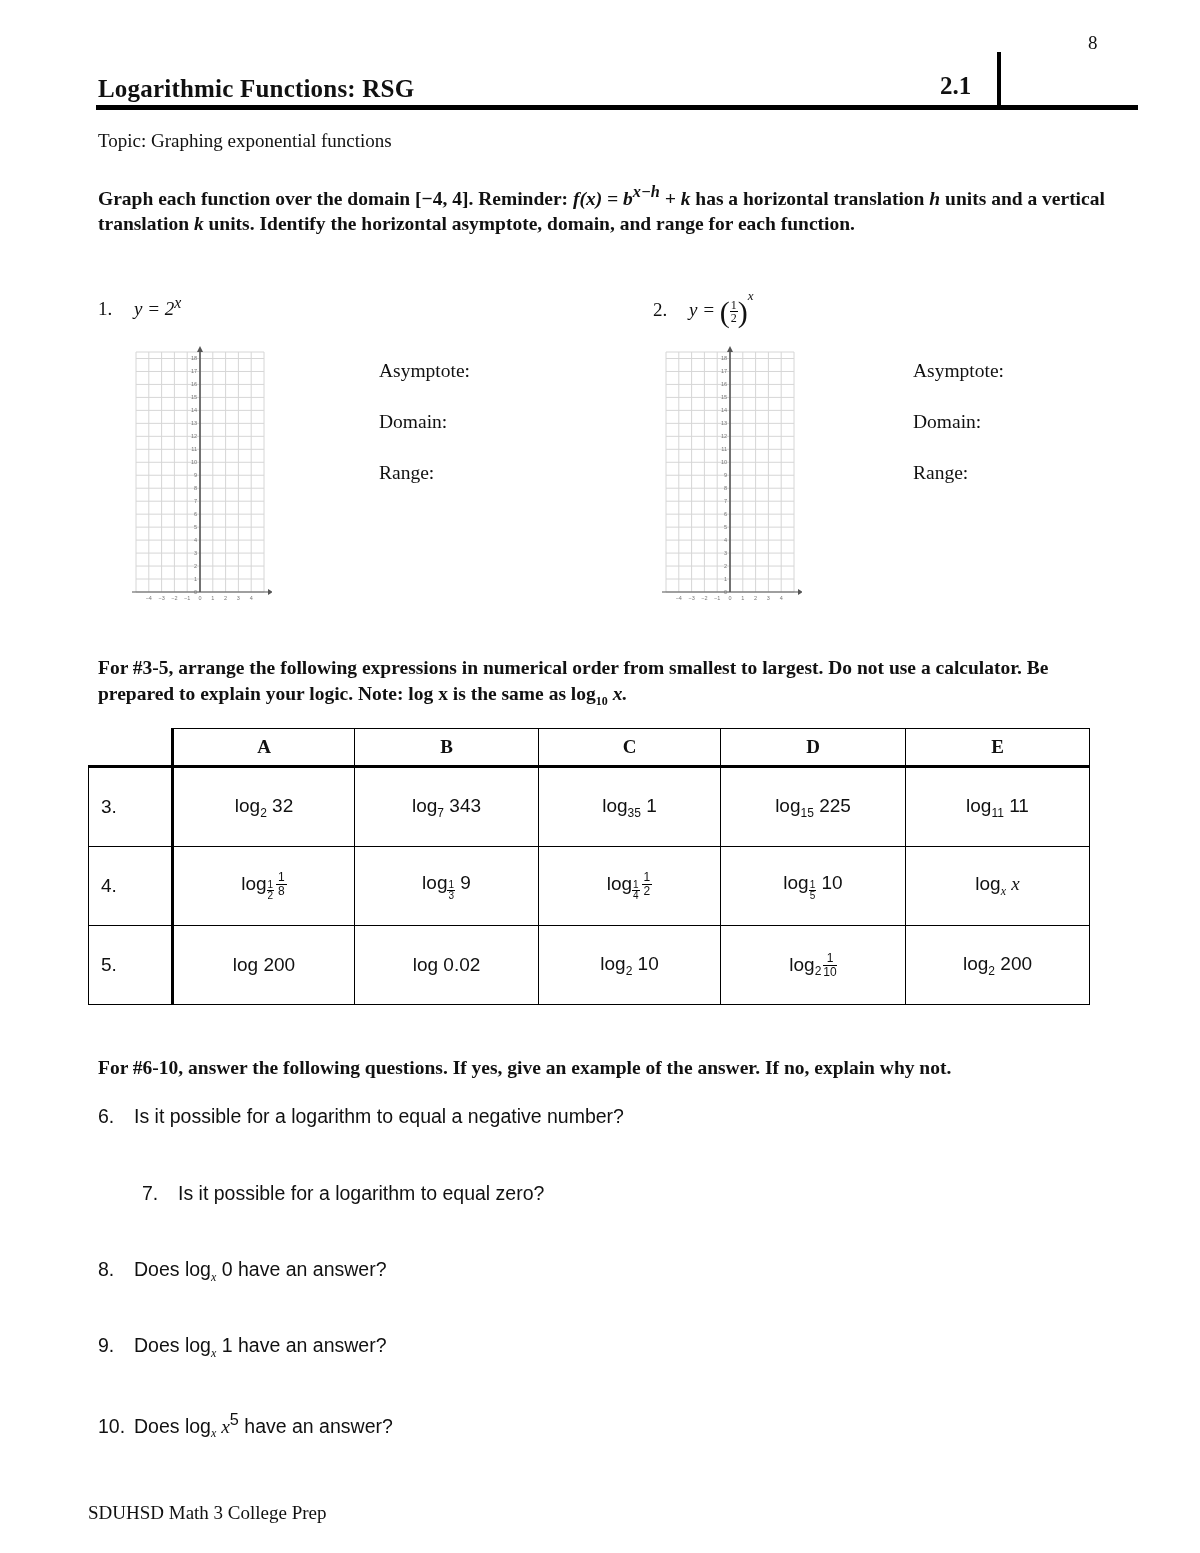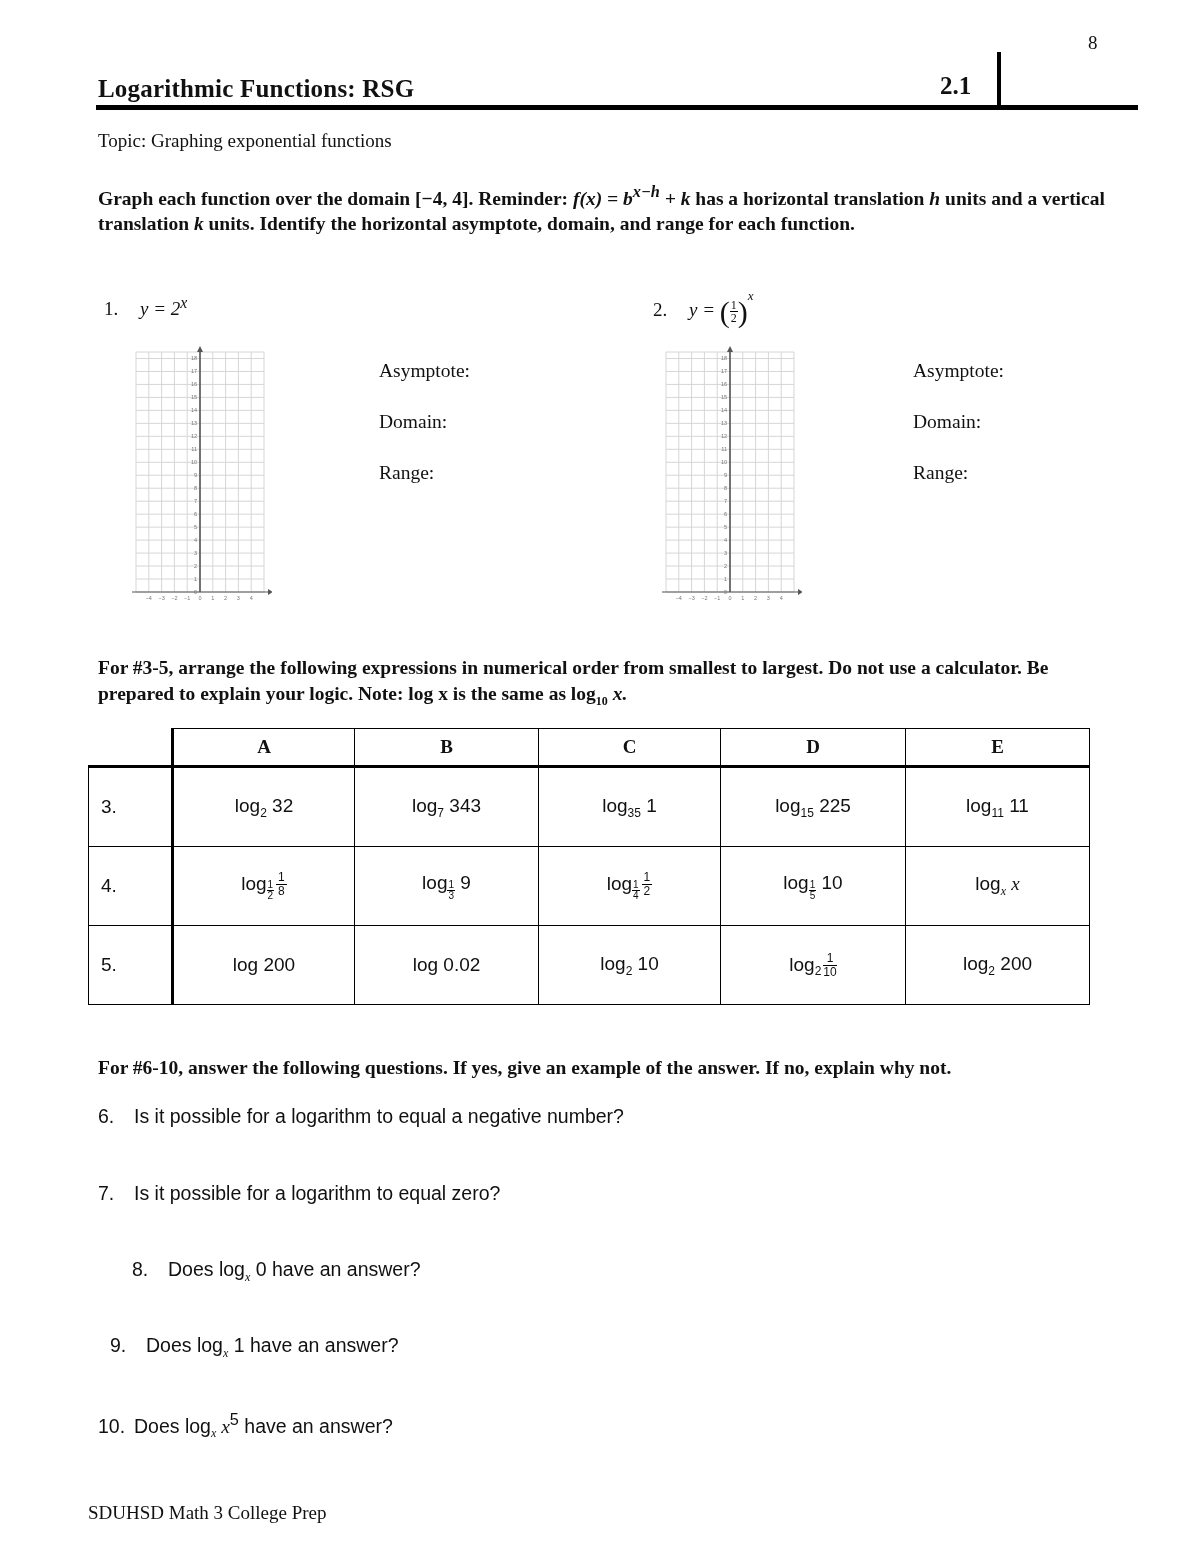--- a/index.html
+++ b/index.html
@@ -56,21 +56,21 @@
 <div class="abs section">2.1</div>
 <div class="abs vert-rule"></div>
 <div class="abs title-rule"></div>
 
 <div class="abs topic">Topic: Graphing exponential functions</div>
 
 <div class="abs instr">
   <span>Graph each function over the domain [−4, 4]. Reminder: </span><i>f(x) = b</i><sup><i>x−h</i></sup><i> + k</i><span> has a horizontal translation </span><i>h</i><span> units and a vertical translation </span><i>k</i><span> units. Identify the horizontal asymptote, domain, and range for each function.</span>
 </div>
 
-<div class="abs prob" style="left:104px; top:294px;">
+<div class="abs prob" style="left:98px; top:294px;">
   <span style="display:inline-block;width:36px;">1.</span><i>y = 2</i><sup><i>x</i></sup>
 </div>
 
 <div class="abs prob" style="left:628px; top:288px;margin-left:25px;">
   <span style="display:inline-block;width:36px;">2.</span><i>y = </i><span class="paren">(</span><span class="frac"><span class="n">1</span><span class="d">2</span></span><span class="paren">)</span><sup style="vertical-align:16px;font-size:13px;"><i>x</i></sup>
 </div>
 
 <svg class="abs graph" style="left:132px; top:346px;" viewBox="0 0 140 260">
     <rect x="0" y="0" width="140" height="260" fill="#fff"></rect>
     <line x1="4" y1="6" x2="4" y2="246" stroke="#d6d6d6" stroke-width="1"></line>
@@ -260,26 +260,26 @@
     <td><span>log</span><sub>2</sub> <span>200</span></td>
   </tr>
 </tbody>
   </table>
 
 <div class="abs q-head">For #6-10, answer the following questions. If yes, give an example of the answer.  If no, explain why not.</div>
 
 <div class="abs q" style="top:1105px;">
   <span class="qn">6.</span><span>Is it possible for a logarithm to equal a negative number?</span>
 </div>
-<div class="abs q" style="top:1182px;">
+<div class="abs q" style="top:1182px;margin-left:44px;">
   <span class="qn">7.</span><span>Is it possible for a logarithm to equal zero?</span>
 </div>
-<div class="abs q" style="top:1258px;margin-left:34px;">
+<div class="abs q" style="top:1258px;">
   <span class="qn">8.</span><span>Does log</span><sub><i>x</i></sub><span> 0</span><span> have an answer?</span>
 </div>
-<div class="abs q" style="top:1334px;margin-left:12px;">
+<div class="abs q" style="top:1334px;">
   <span class="qn">9.</span><span>Does log</span><sub><i>x</i></sub><span> 1</span><span> have an answer?</span>
 </div>
 <div class="abs q" style="top:1410px;">
   <span class="qn">10.</span><span>Does log</span><sub><i>x</i></sub><i> x</i><sup>5</sup><span> have an answer?</span>
 </div>
 
 <div class="abs footer">SDUHSD Math 3 College Prep</div>
 
 </body></html>

